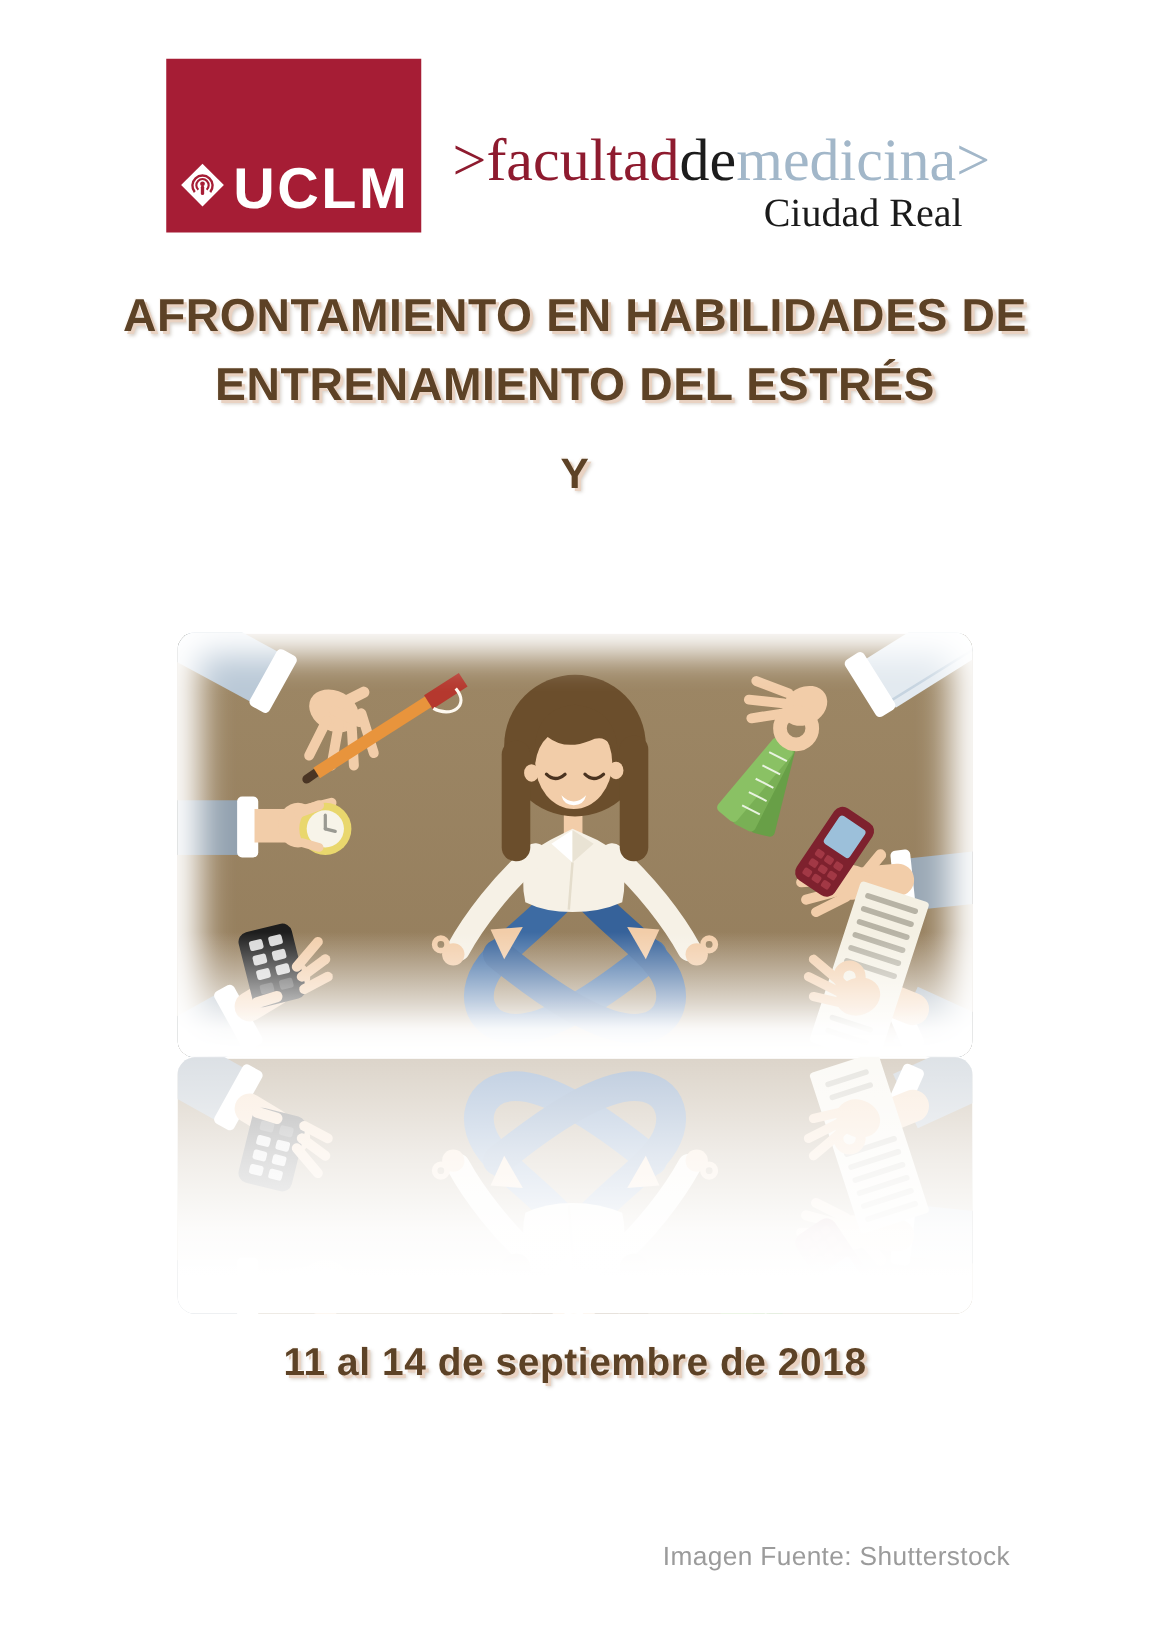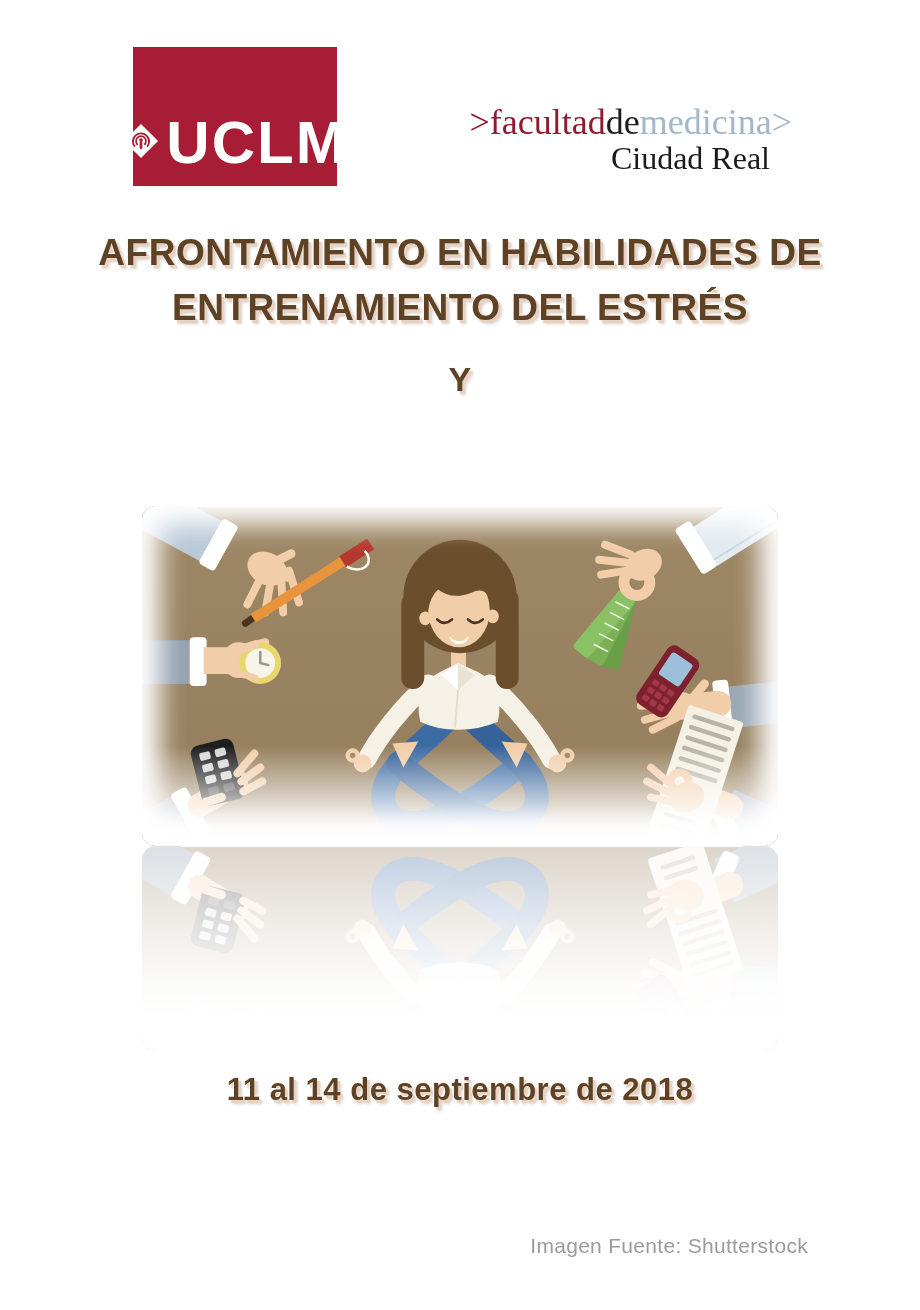--- a/index.html
+++ b/index.html
@@ -10,28 +10,28 @@
   }
 
   
   .uclm-box {
     position:absolute; left:133px; top:47px; width:204px; height:139px;
     background:#A61D35; display:flex; align-items:flex-end; justify-content:center;
     padding-bottom:13px;
   }
   .uclm-row { display:flex; align-items:center; gap:6px; }
   .uclm-text {
-    color:#ffffff; font-weight:bold; font-size:60px; letter-spacing:2px;
+    color:#ffffff; font-weight:bold; font-size:46px; letter-spacing:2px;
     font-family:"Liberation Sans", sans-serif; line-height:1;
   }
   .faculty {
     position:absolute; top:104px; right:128px; text-align:right;
     font-family:"Liberation Serif", serif; line-height:1.05;
   }
-  .faculty .main { font-size:36px; white-space:nowrap; }
+  .faculty .main { font-size:48px; white-space:nowrap; }
   .faculty .red  { color:#8E1B2F; }
   .faculty .dark { color:#1C1C1C; }
   .faculty .blue { color:#A2B7C9; }
   .faculty .city {
     font-size:32px; color:#1A1A1A; padding-right:22px; margin-top:0px;
   }
 
   
   .title-line {
     position:absolute; width:100%; text-align:center; font-weight:bold;

